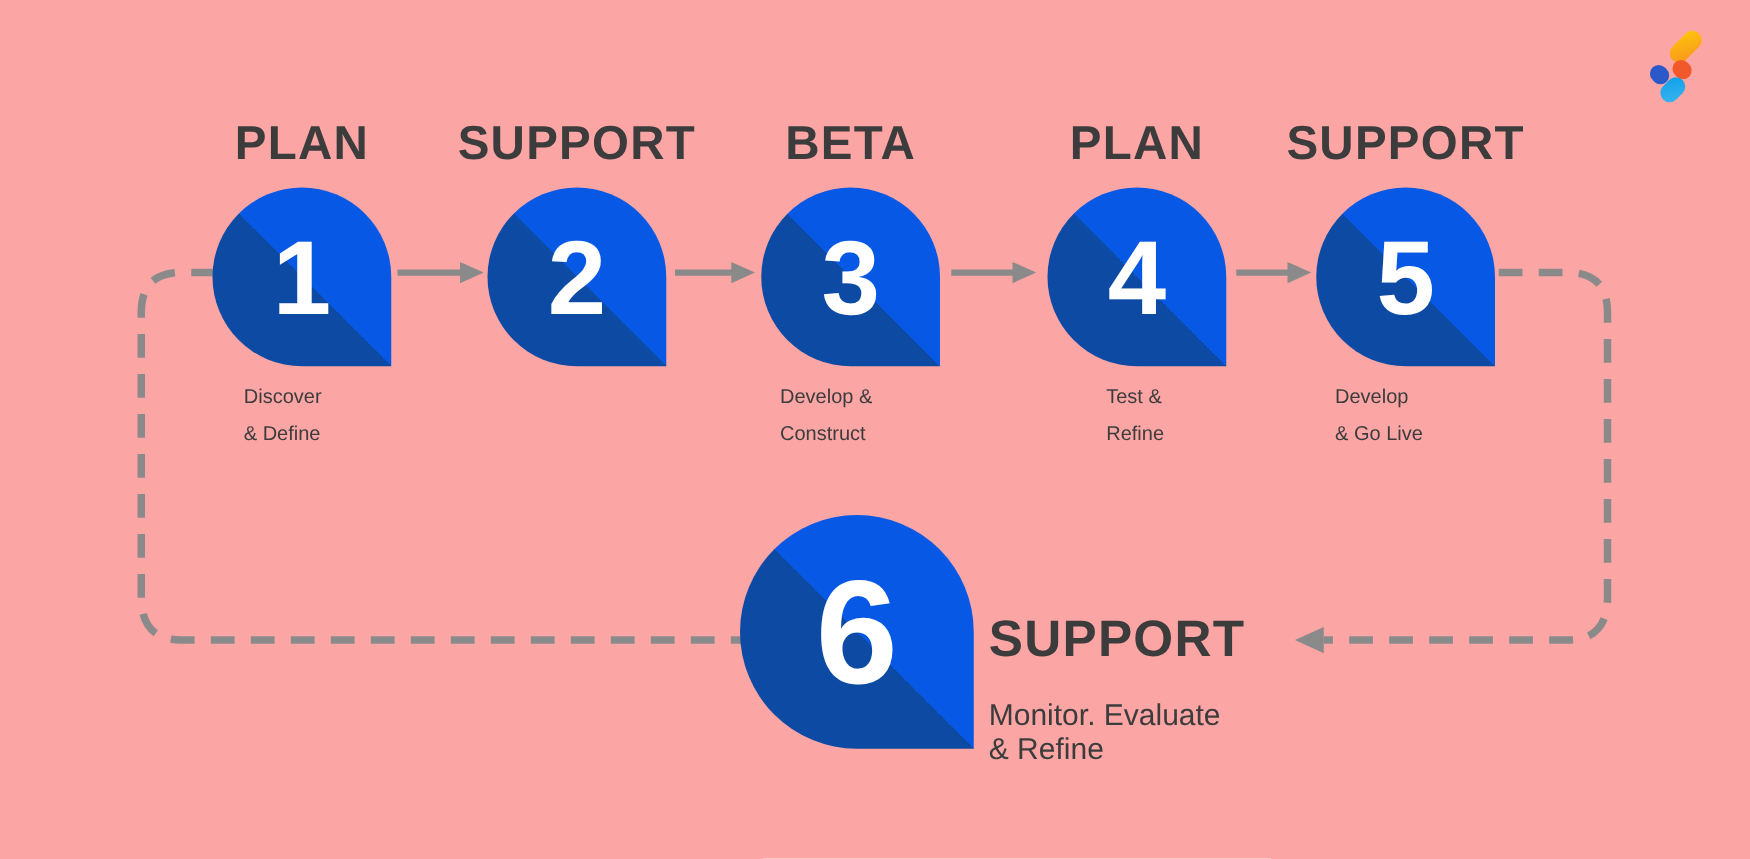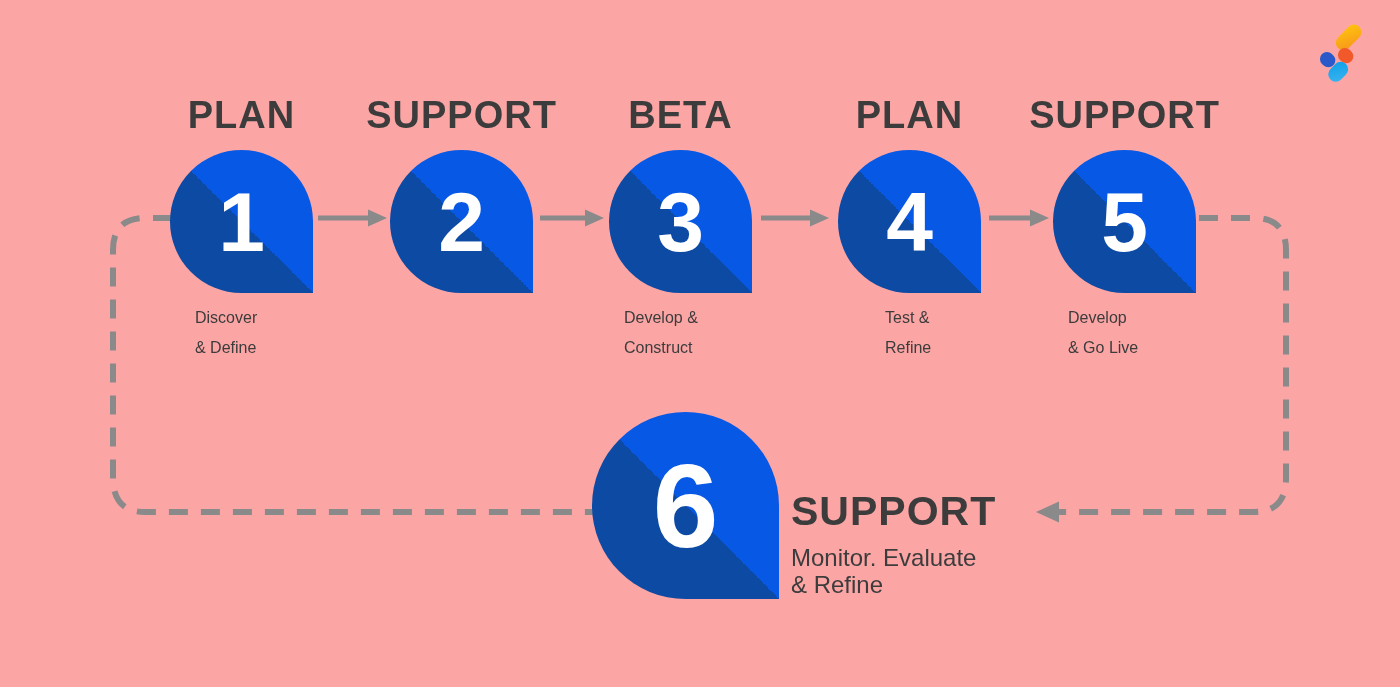--- a/index.html
+++ b/index.html
@@ -29,21 +29,21 @@
   
   .support-node{
     position:absolute;left:592px;top:412px;width:187px;height:187px;
     border-radius:50% 50% 0 50%;
     background:linear-gradient(225deg,#0758e5 50%,#0d4aa3 50%);
     display:flex;align-items:center;justify-content:center;z-index:2;
   }
   .support-node .num{color:#ffffff;font-size:118px;font-weight:700;line-height:1;}
   .support-text{position:absolute;left:791px;top:447px;z-index:2;}
   .support-title{font-size:41px;font-weight:600;letter-spacing:1px;color:#3c3c3c;margin-top:41px;}
-  .support-sub{margin-top:9px;font-size:24px;line-height:27px;color:#3c3c3c;white-space:nowrap;}
+  .support-sub{margin-top:24px;font-size:24px;line-height:27px;color:#3c3c3c;white-space:nowrap;}
   
   .logo{position:absolute;left:1316px;top:18px;z-index:3;}
 </style>
 </head>
 <body>
 
 <div class="canvas">
 
   <svg class="connectors" width="1400" height="687" viewBox="0 0 1400 687">
 

